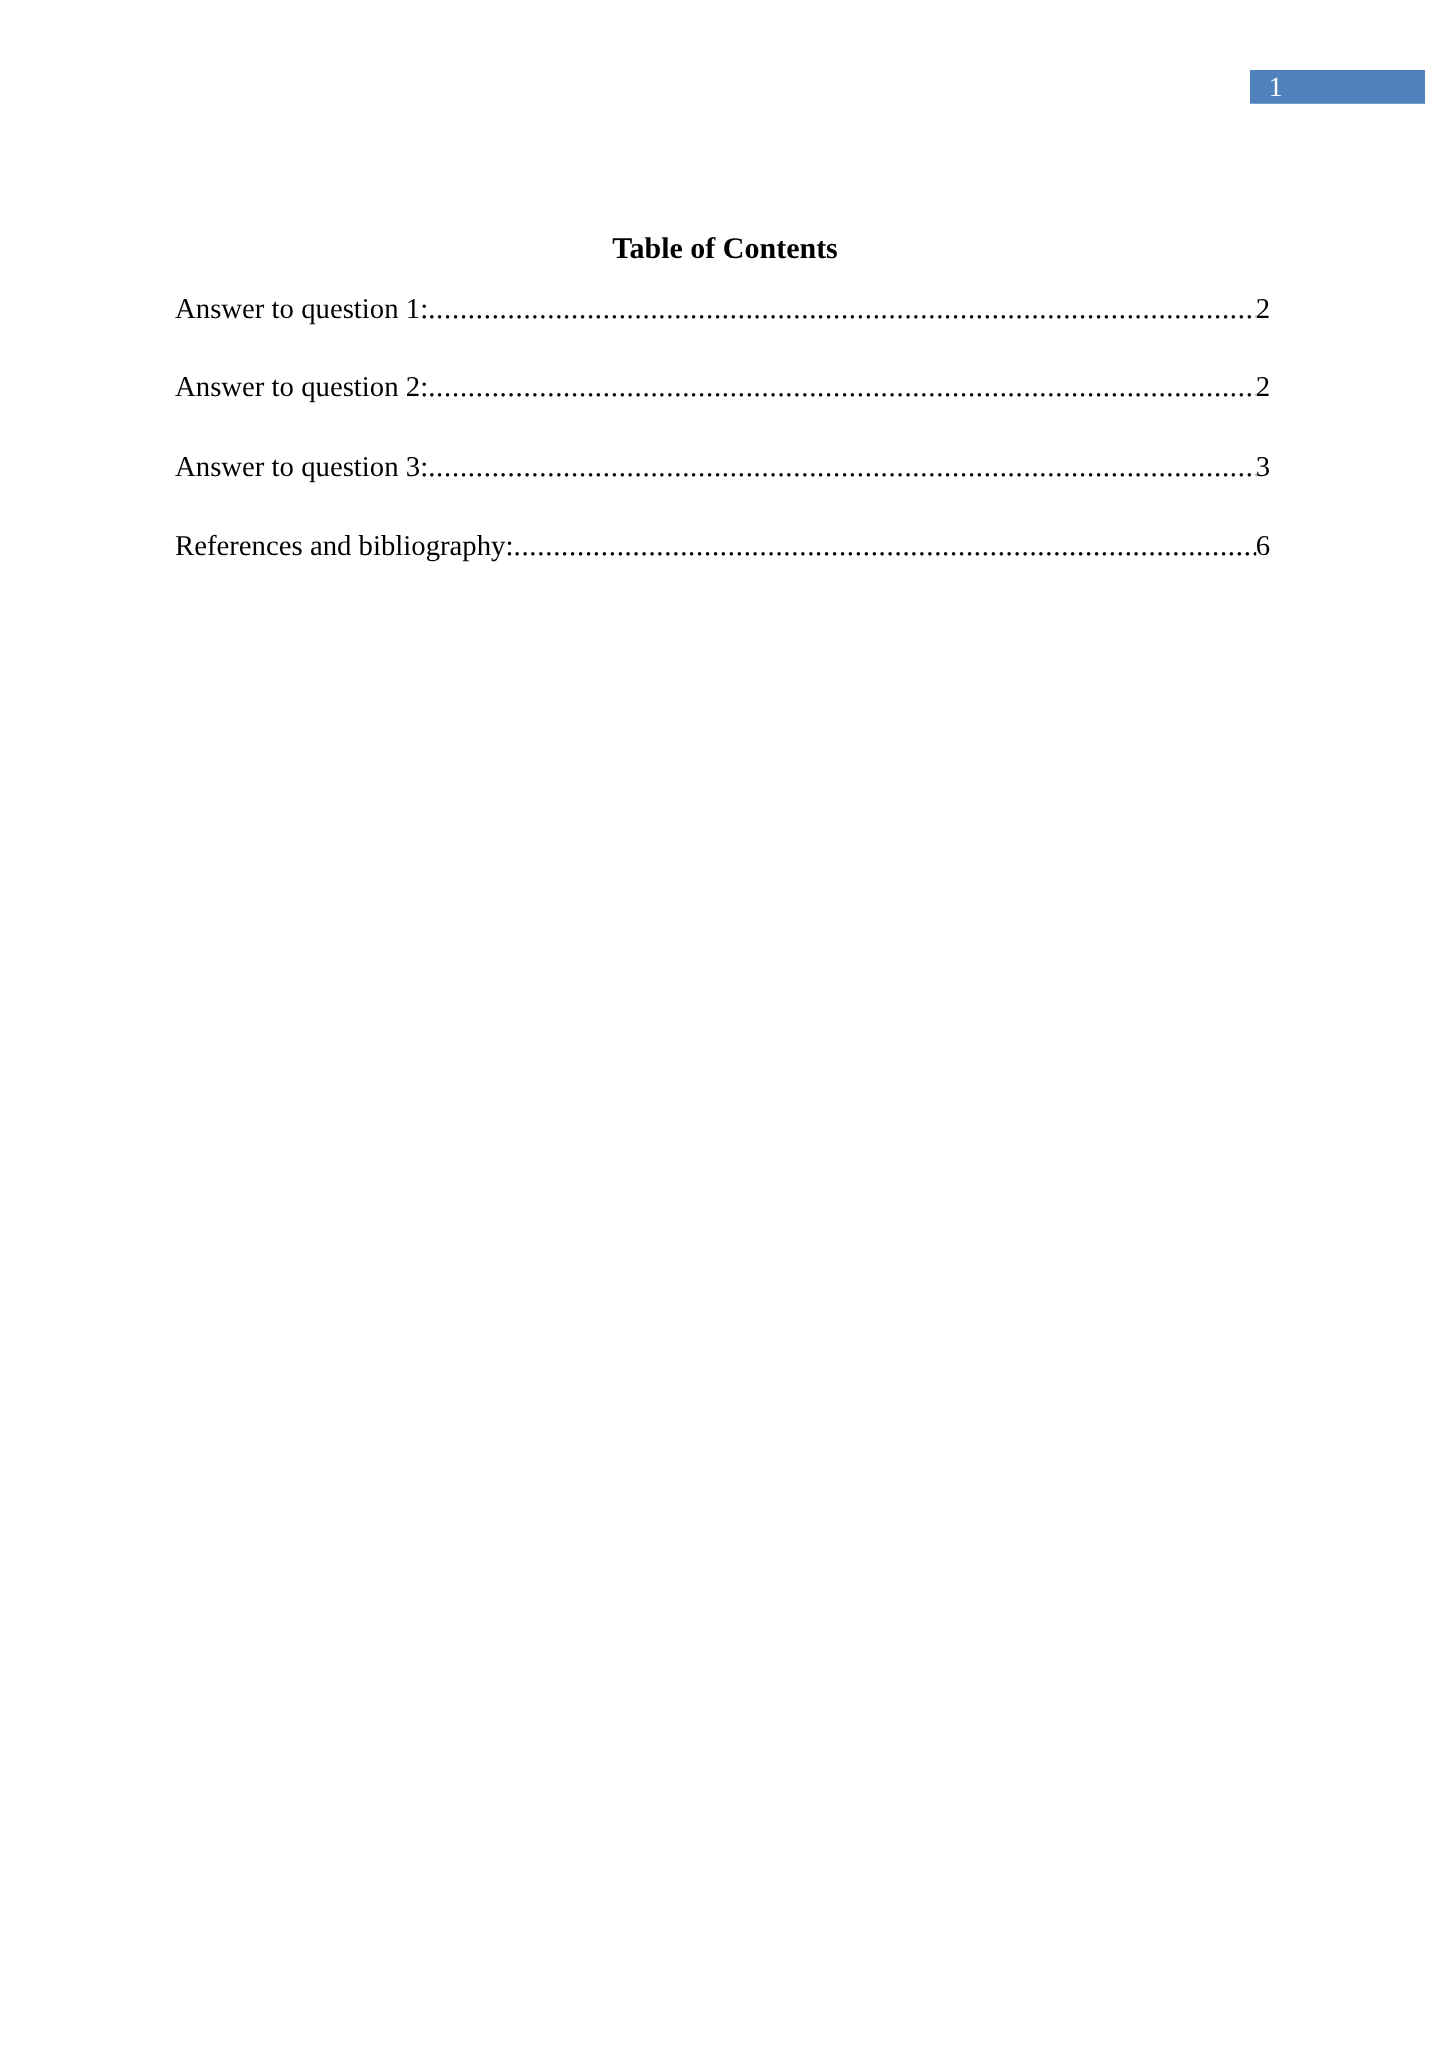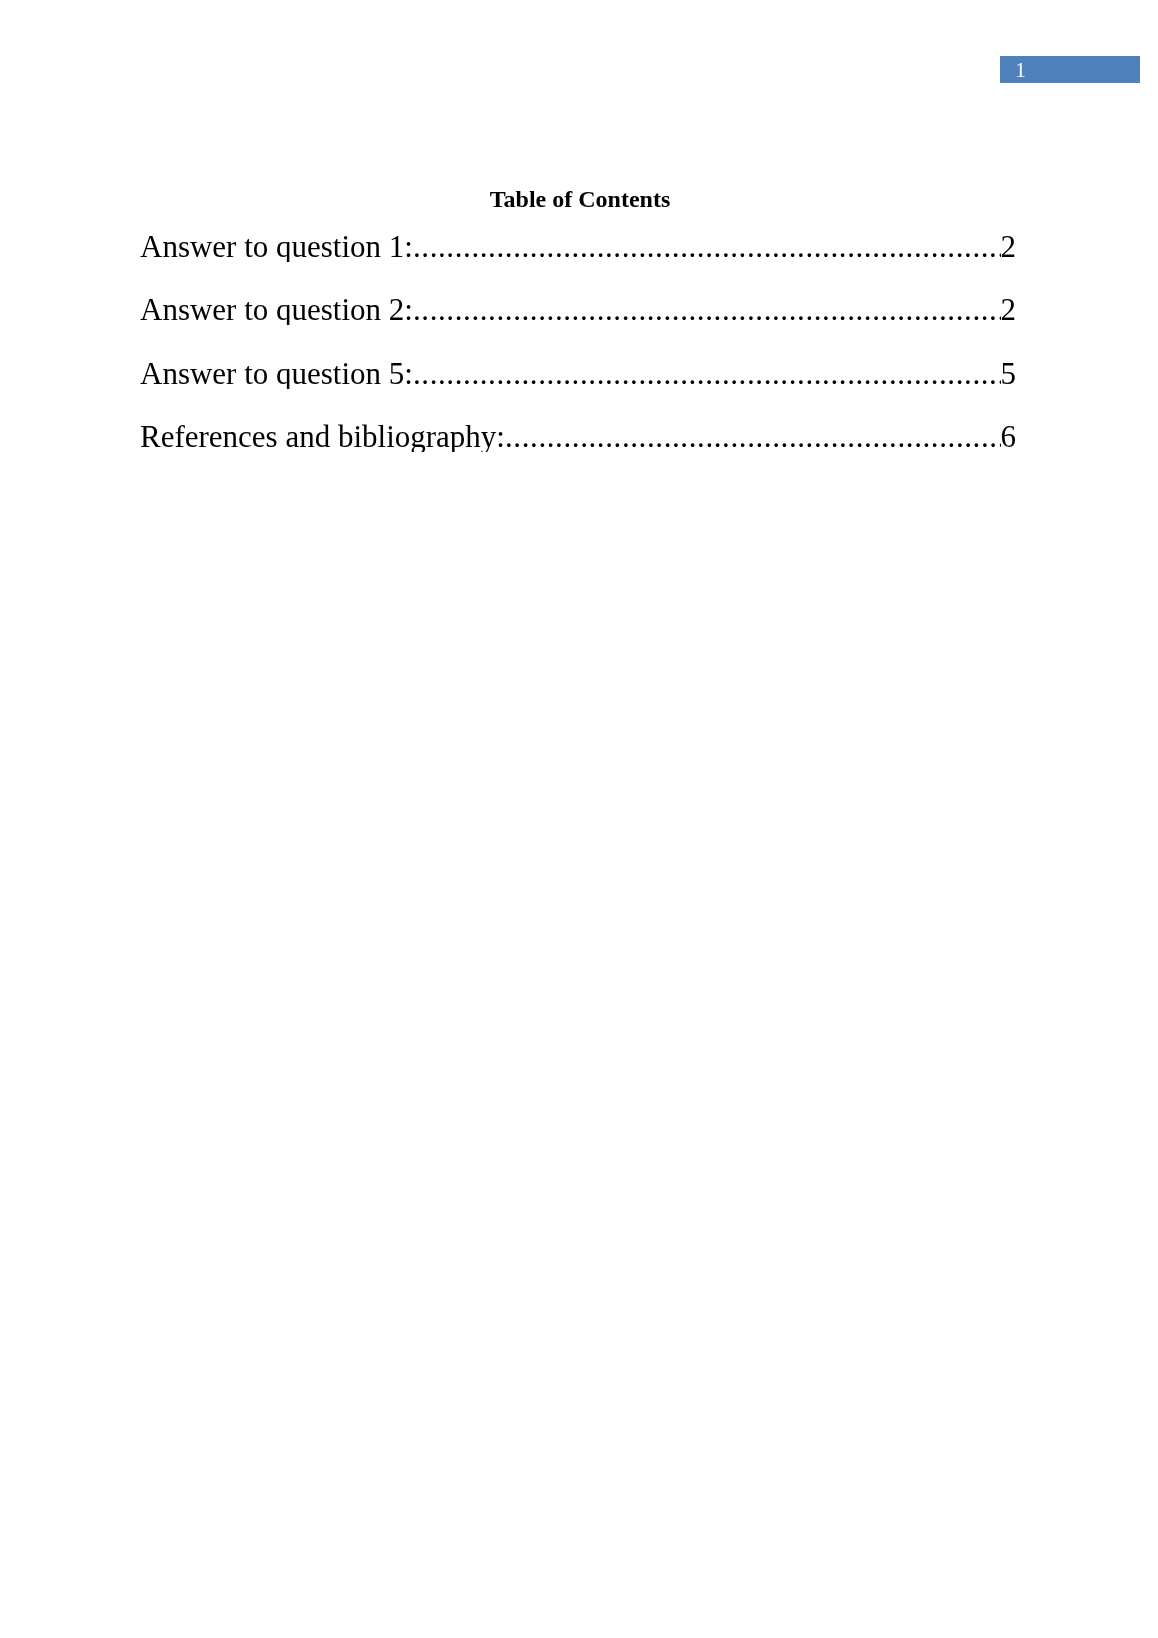--- a/index.html
+++ b/index.html
@@ -61,21 +61,21 @@
       padding-left: 4px;
     }
     .toc-list {
       list-style: none;
       margin: 0;
       padding: 0;
     }
     .toc-entry {
       display: flex;
       align-items: center;
-      font-size: 31px;
+      font-size: 23px;
       line-height: 30px;
       height: 30px;
       margin-bottom: 33.4px;
       overflow: hidden;
       white-space: nowrap;
       cursor: pointer;
     }
     .toc-label {
       flex: 0 0 auto;
     }
@@ -108,23 +108,23 @@
       <span class="toc-label">Answer to question 1:</span>
       <span class="toc-leader"></span>
       <span class="toc-page">2</span>
     </li>
     <li class="toc-entry">
       <span class="toc-label">Answer to question 2:</span>
       <span class="toc-leader"></span>
       <span class="toc-page">2</span>
     </li>
     <li class="toc-entry">
-      <span class="toc-label">Answer to question 5:</span>
+      <span class="toc-label">Answer to question 3:</span>
       <span class="toc-leader"></span>
-      <span class="toc-page">5</span>
+      <span class="toc-page">3</span>
     </li>
     <li class="toc-entry">
       <span class="toc-label">References and bibliography:</span>
       <span class="toc-leader"></span>
       <span class="toc-page">6</span>
     </li>
   </ul>
 </section>
 
 </body></html>

